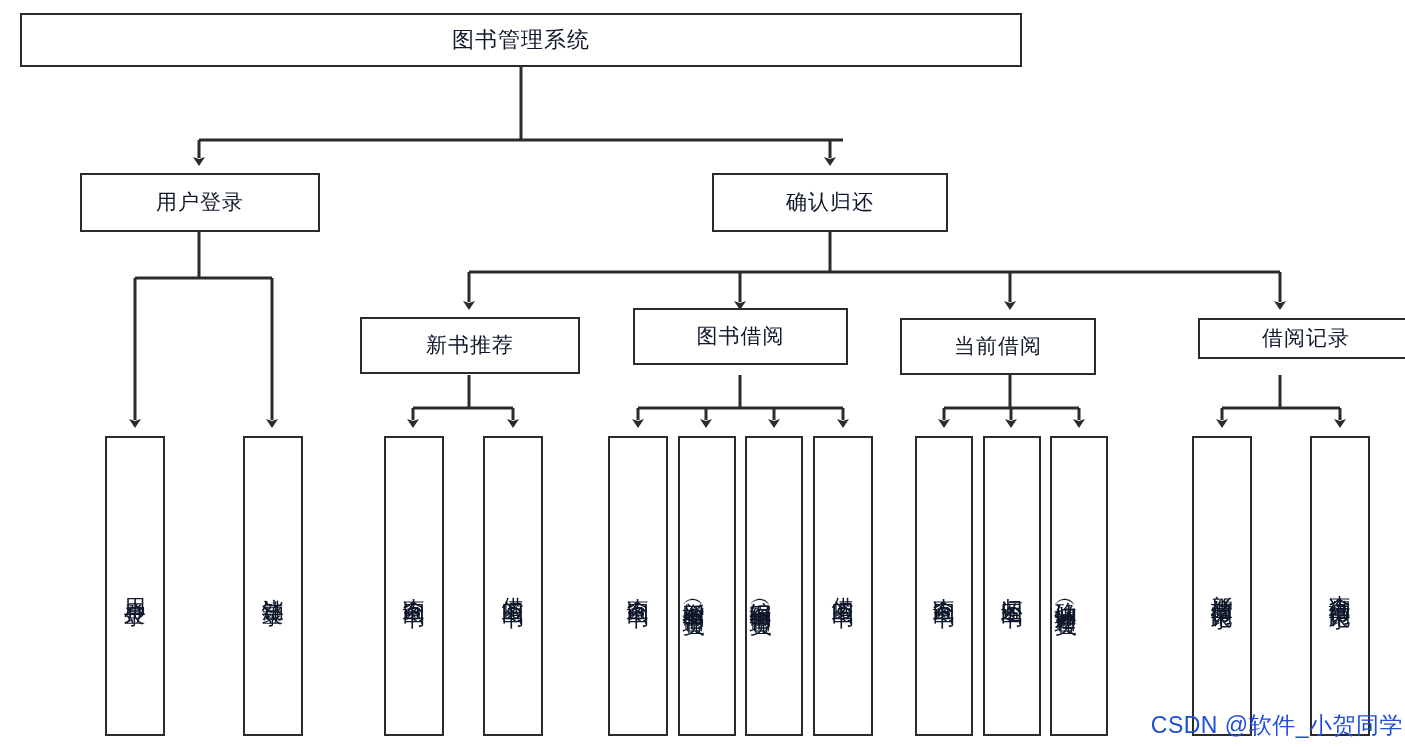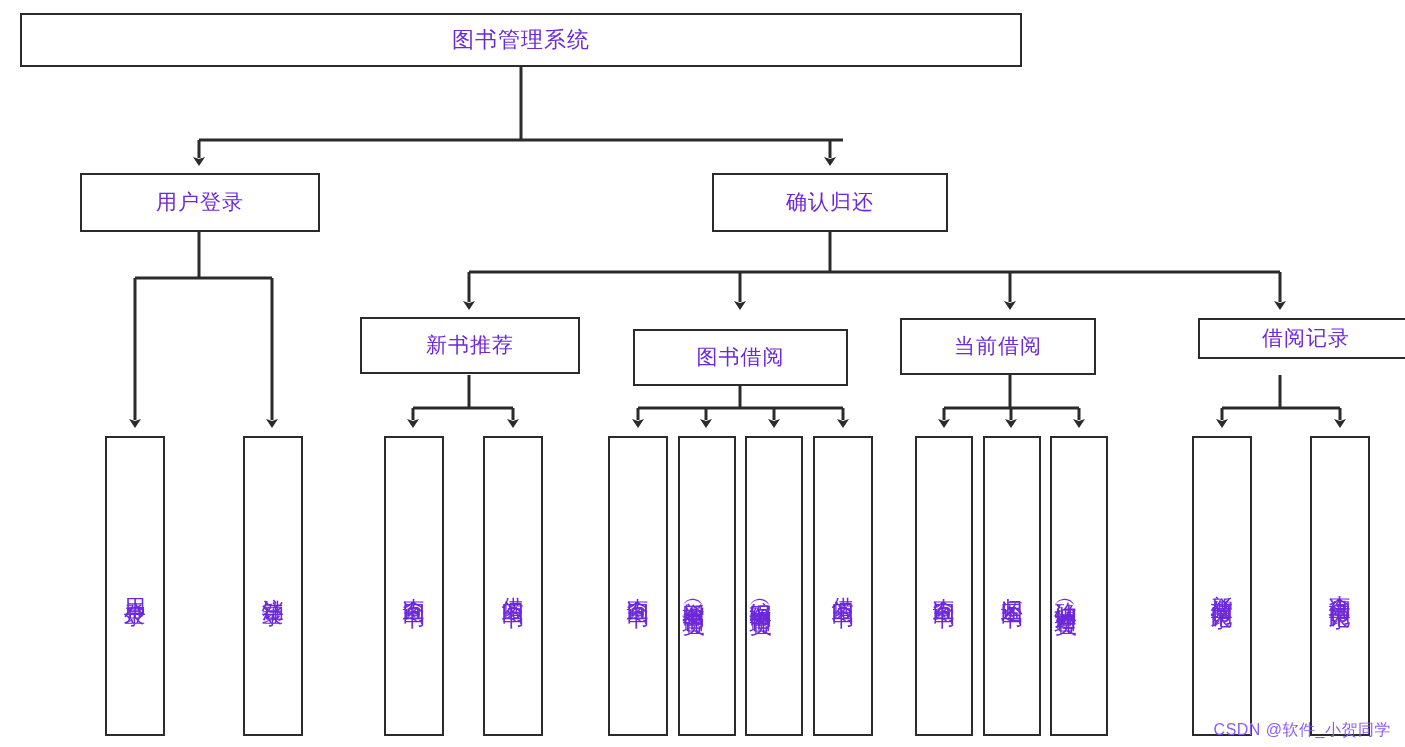--- a/index.html
+++ b/index.html
@@ -26,21 +26,21 @@
     pointer-events: none;
   }
   .node {
     position: absolute;
     box-sizing: border-box;
     background: #ffffff;
     border: 2px solid #2b2b2b;
     display: flex;
     align-items: center;
     justify-content: center;
-    color: #6d28d9;
+    color: #0f172a;
   }
   .node-label {
     display: block;
     text-align: center;
     white-space: pre-line;
     line-height: 1.15;
   }
   
   .node.horiz .node-label {
     writing-mode: horizontal-tb;
@@ -66,24 +66,24 @@
   }
   .node.vert.tall-text .node-label {
     letter-spacing: 2px;
   }
   .node.vert.centered {
     justify-content: center;
     padding-top: 0;
   }
   #watermark {
     position: absolute;
-    right: 14px;
+    right: 2px;
     bottom: 6px;
-    font-size: 16px;
-    color: #8b5cf6;
+    font-size: 23px;
+    color: #1d4ed8;
     letter-spacing: 0.5px;
     white-space: nowrap;
     user-select: none;
   }
 </style>
 </head>
 <body>
 
 <div id="canvas">
 
@@ -144,21 +144,21 @@
   <div class="node horiz" style="left:80px; top:173px; width:240px; height:59px;">
     <span class="node-label">用户登录</span>
   </div>
   <div class="node horiz" style="left:712px; top:173px; width:236px; height:59px;">
     <span class="node-label">确认归还</span>
   </div>
 
   <div class="node horiz" style="left:360px; top:317px; width:220px; height:57px;">
     <span class="node-label">新书推荐</span>
   </div>
-  <div class="node horiz" style="left:633px; top:329px; width:215px; height:57px;">
+  <div class="node horiz" style="left:633px; top:308px; width:215px; height:57px;">
     <span class="node-label">图书借阅</span>
   </div>
   <div class="node horiz" style="left:900px; top:318px; width:196px; height:57px;">
     <span class="node-label">当前借阅</span>
   </div>
   <div class="node horiz" style="left:1172px; top:318px; width:216px; height:41px;margin-left:26px;">
     <span class="node-label">借阅记录</span>
   </div>
 
   <div class="node vert centered" style="left:105px; top:436px; width:60px; height:300px;">

